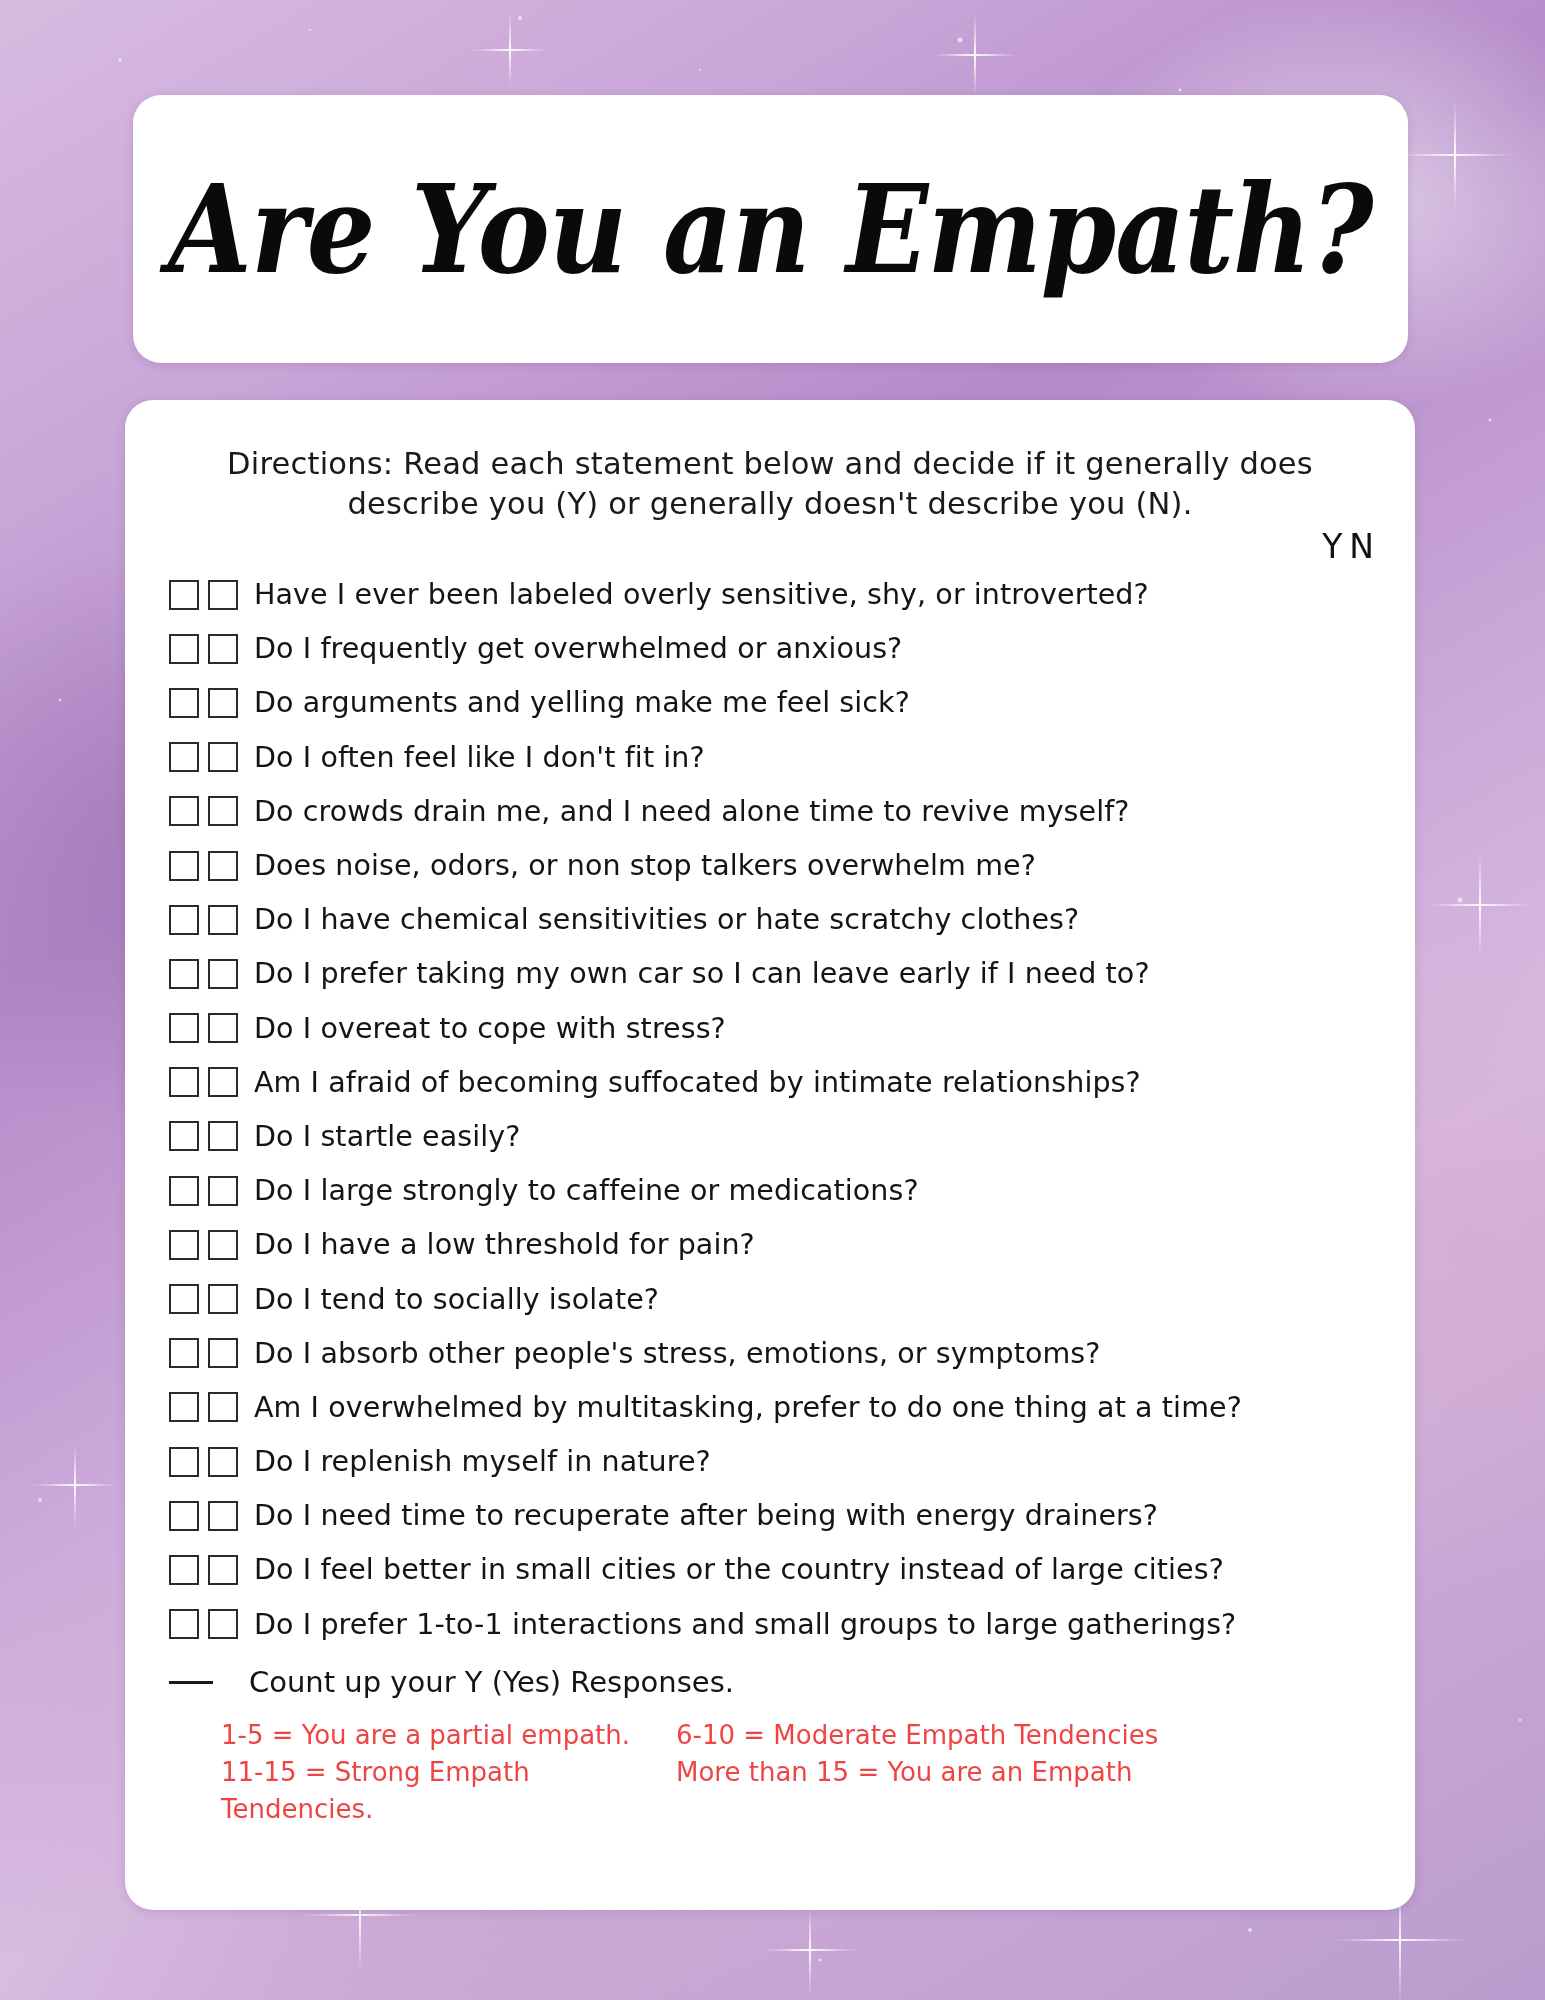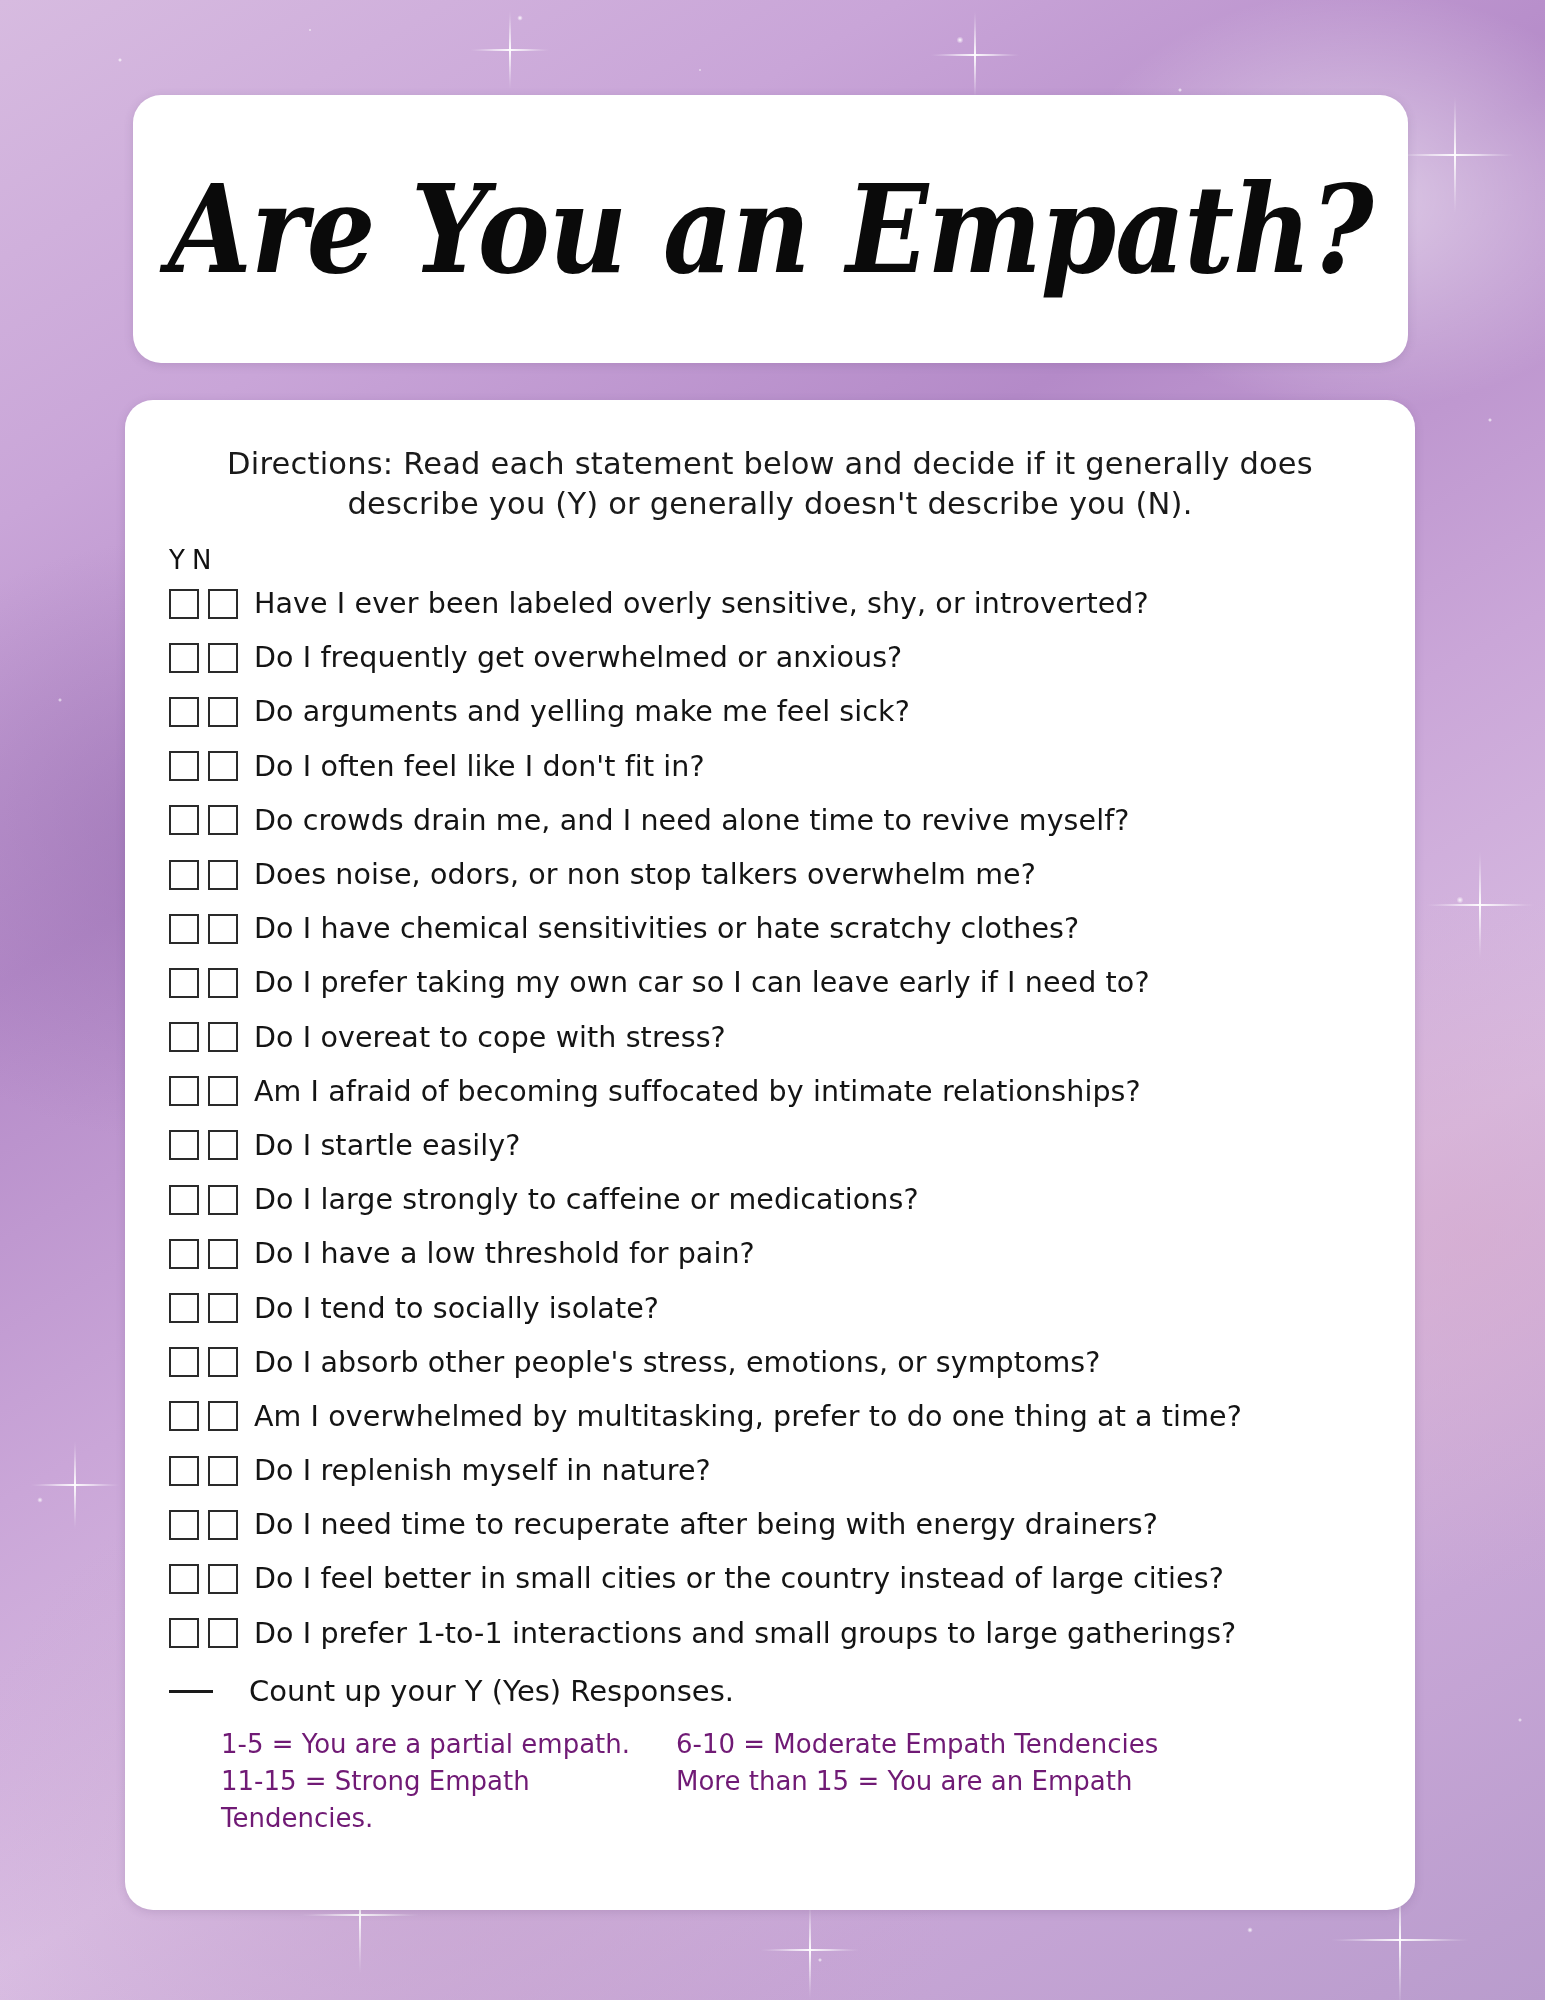--- a/index.html
+++ b/index.html
@@ -115,24 +115,25 @@
   .directions {
     text-align: center;
     font-size: 30.5px;
     line-height: 1.32;
     color: #1a1a1a;
     margin: 14px 30px 0 30px;
     letter-spacing: 0.2px;
   }
 
   .yn-row {
-    margin: 20px 0 0 10px;
-    font-size: 26px;
+    margin: 2px 0 0 10px;
+    font-size: 33px;
     letter-spacing: 7px;
     color: #111;
+    text-align: right;
   }
 
   .q-list {
     margin: 2px 0 0 0;
     padding: 0;
     list-style: none;
   }
   .q-item {
     display: flex;
     align-items: center;
@@ -170,21 +171,21 @@
   .count-text {
     margin-left: 36px;
     font-size: 29px;
     color: #141414;
     text-align: right;
   }
 
   .scale {
     margin: 18px 0 0 62px;
     font-size: 26px;
-    color: #701a75;
+    color: #ef4444;
     line-height: 1.42;
   }
   .scale-row {
     display: flex;
   }
   .scale-a { width: 455px; }
   .scale-b { }
 
   
   .hand {

